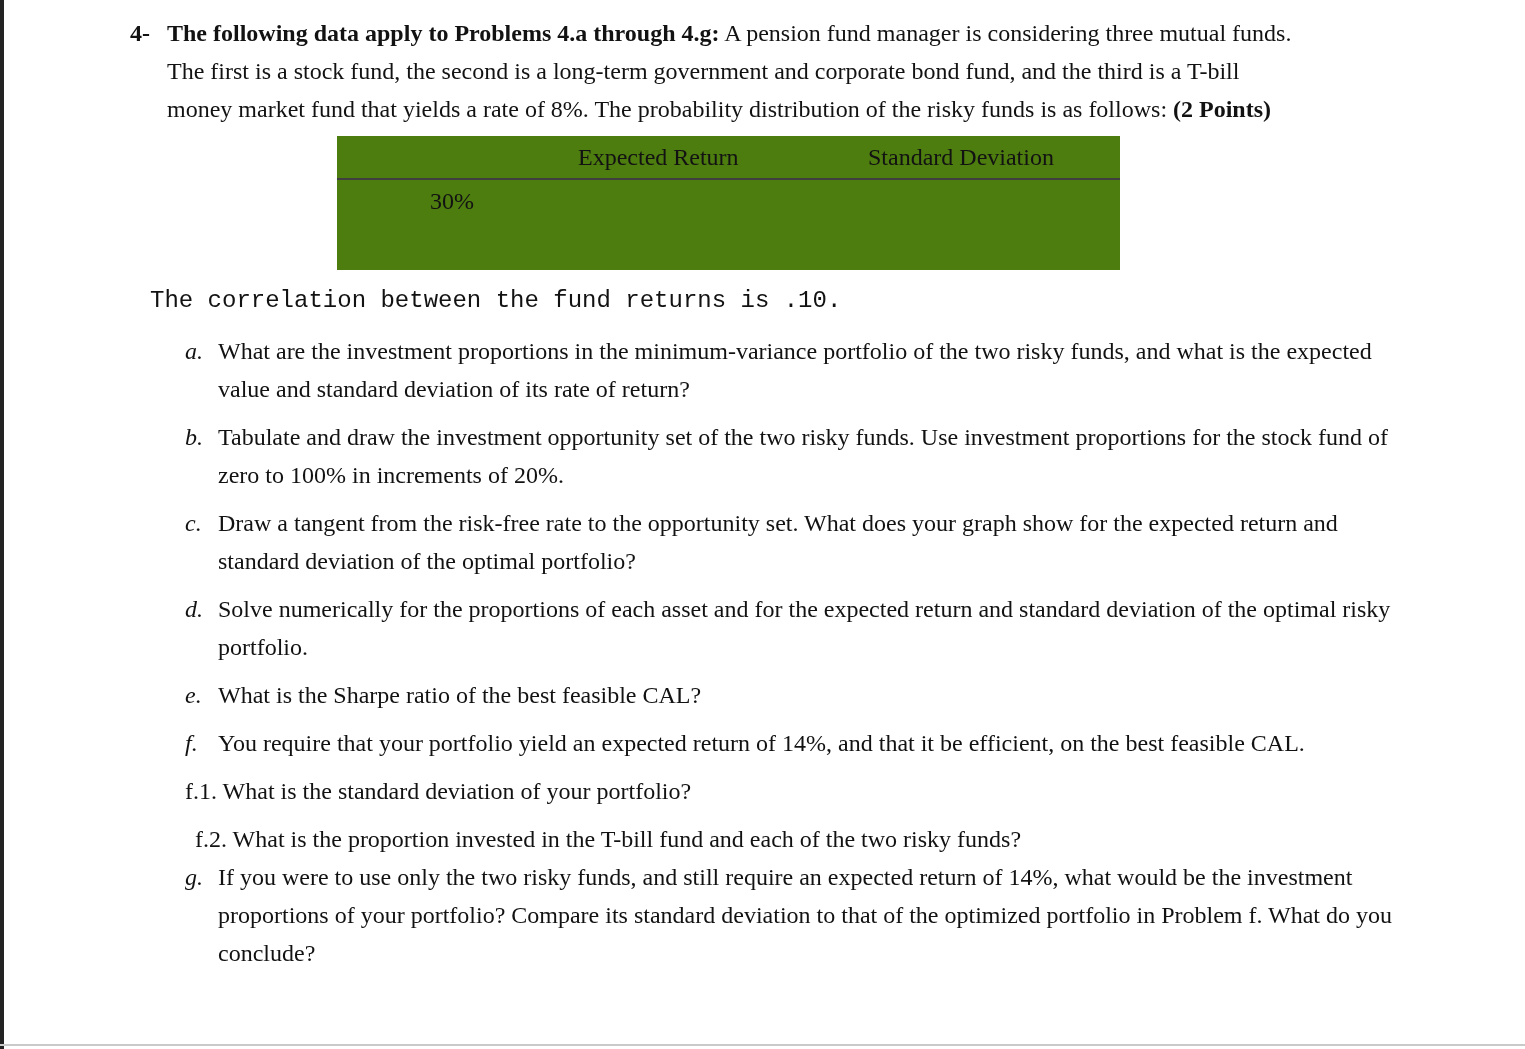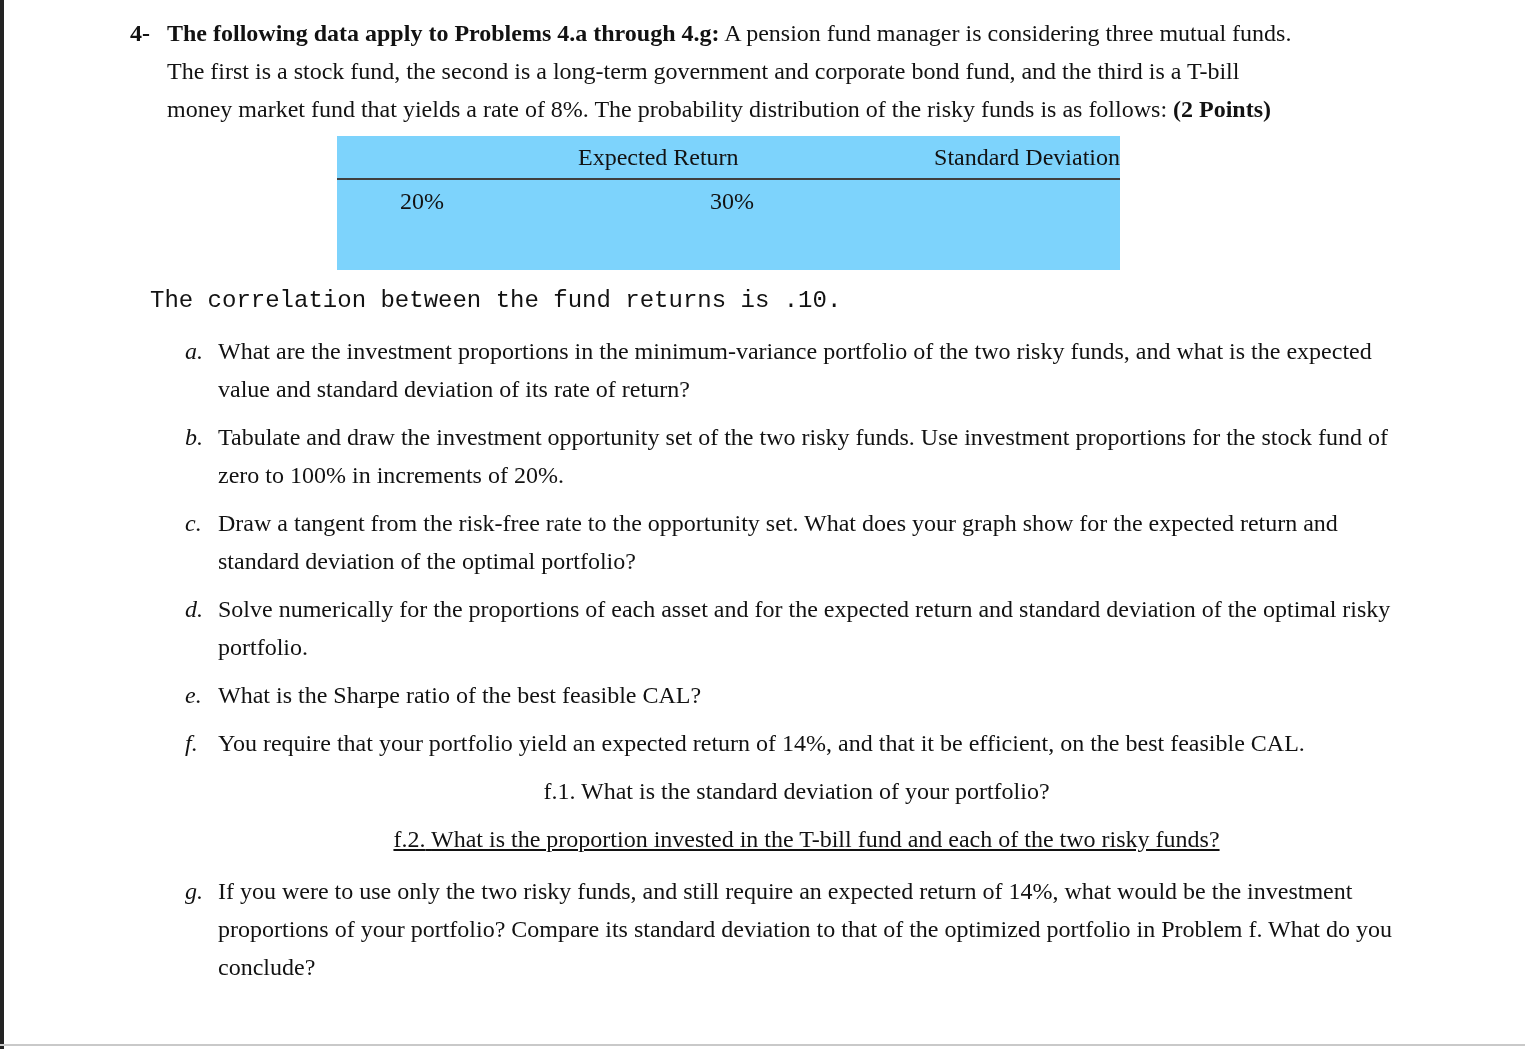--- a/index.html
+++ b/index.html
@@ -35,42 +35,42 @@
 
   
   .intro-row { display: flex; }
   .problem-number { font-weight: bold; flex: 0 0 37px; }
   .problem-intro { width: 1135px; }
 
   
   .fund-table {
     margin: 8px 0 0 207px;
     width: 783px;
-    background: #7dd3fc;
+    background: #4d7c0f;
     padding-bottom: 6px;
   }
   .t-row { display: flex; align-items: center; height: 42px; }
   .t-header { height: 44px; border-bottom: 2px solid #3f3f3f; }
   .t-c1 { width: 240px; padding-left: 3px; }
   .t-c2 { width: 280px; }
   .t-c3 { width: 263px; }
   .t-header .t-c2 { padding-left: 1px; }
-  .t-header .t-c3 { padding-left: 11px; text-align: right; }
+  .t-header .t-c3 { padding-left: 11px; }
   .t-row .t-val-er { padding-left: 63px; }
   .t-row .t-val-sd { padding-left: 93px; }
 
   .correlation-note { margin: 12px 0 0 20px; font-family: Liberation Mono, monospace; }
 
   
   .q-list { margin-left: 55px; margin-top: 12px; }
   .q-item { display: flex; width: 1223px; margin-bottom: 10px; }
   .q-letter { font-style: italic; flex: 0 0 33px; }
   .q-text { width: 1190px; }
-  .q-sub { margin-bottom: 10px; width: 1223px; text-align: center; }
-  .q-sub.indented { margin-left: 10px; margin-bottom: 14px; text-decoration: underline; }
+  .q-sub { margin-bottom: 10px; width: 1223px; }
+  .q-sub.indented { margin-left: 10px; margin-bottom: 0; }
   .q-item.last { margin-bottom: 0; }
 </style>
 </head>
 <body>
 
 <div class="page">
   <div class="left-border"></div>
 
   <div class="content">
 
@@ -83,21 +83,20 @@
       </div>
     </div>
 
     <div class="fund-table">
       <div class="t-row t-header">
         <div class="t-c1"></div>
         <div class="t-c2">Expected Return</div>
         <div class="t-c3">Standard Deviation</div>
       </div>
       <div class="t-row">
-        <div class="t-c2 t-val-er">20%</div>
         <div class="t-c3 t-val-sd">30%</div>
       </div>
       <div class="t-row">
       </div>
     </div>
 
     <div class="correlation-note">The correlation between the fund returns is .10.</div>
 
     <div class="q-list">
 

